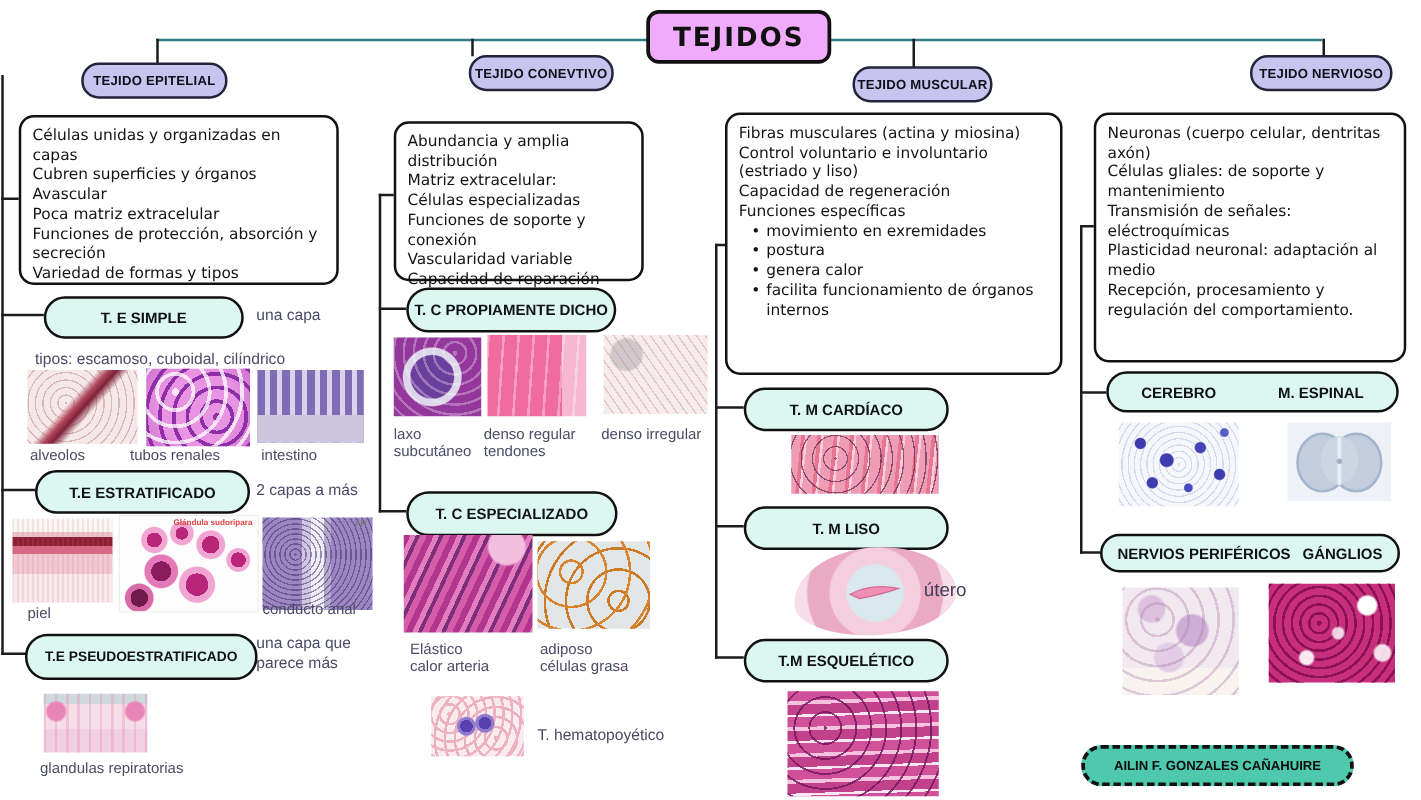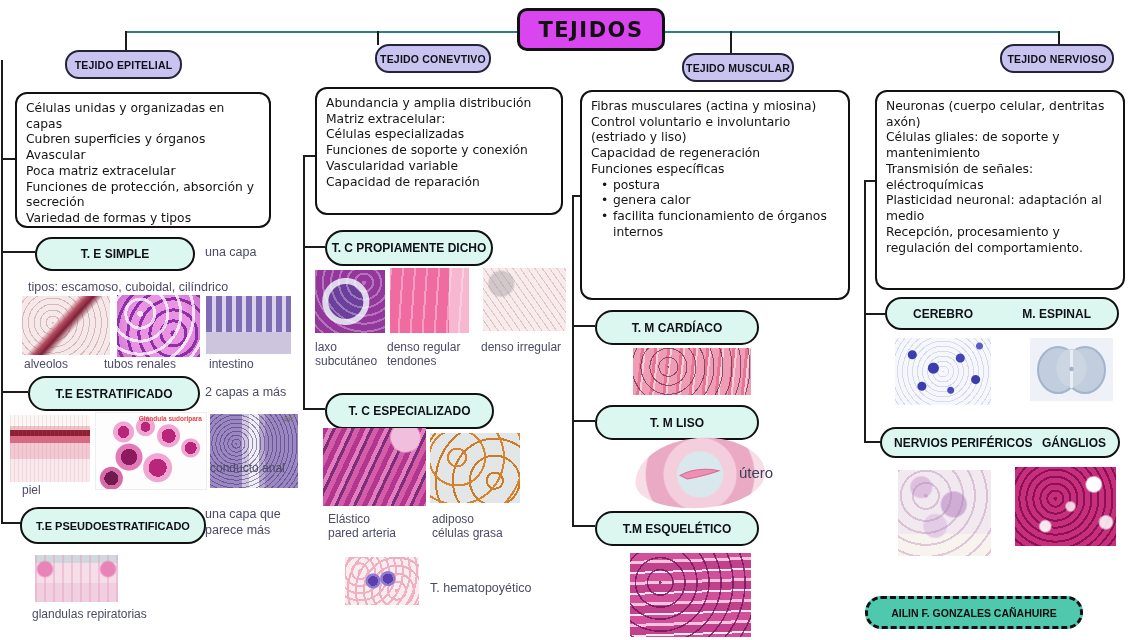--- a/index.html
+++ b/index.html
@@ -3,21 +3,21 @@
 <meta charset="utf-8">
 <style>
   html,body{margin:0;padding:0;background:#fff;}
   .canvas{position:relative;width:1137px;height:640px;background:#fff;overflow:hidden;
           font-family:"Liberation Sans",sans-serif;}
   .hline,.vline{position:absolute;}
   .hline{height:2px;background:#2f7d86;}
   .vline{width:2px;background:#1c1c1c;}
   .hstub{height:2px;background:#1c1c1c;position:absolute;}
   .title-box{position:absolute;display:flex;align-items:center;justify-content:center;
-    background:#d946ef;border:3px solid #111;border-radius:10px;
+    background:#f0abfc;border:3px solid #111;border-radius:10px;
     font-family:"DejaVu Sans",sans-serif;font-weight:800;font-size:21px;letter-spacing:1.5px;color:#111;}
   .pill-branch{position:absolute;display:flex;align-items:center;justify-content:center;
     background:#c9c3ef;border:2px solid #23233a;border-radius:14px;
     font-weight:700;font-size:10.5px;letter-spacing:.2px;color:#101018;}
   .pill-sub{position:absolute;display:flex;align-items:center;justify-content:center;
     background:#dcf7f0;border:2px solid #111;border-radius:18px;
     font-weight:700;font-size:12px;color:#101018;}
   .pill-sub.split{justify-content:space-between;padding:0 26px;box-sizing:border-box;}
   .pill-author{position:absolute;display:flex;align-items:center;justify-content:center;
     background:#4ec9ae;border:3px dashed #111;border-radius:16px;
@@ -163,34 +163,35 @@
 
   <div class="descbox" style="left:15px;top:92px;width:256px;height:136px;">
     <div class="line">Células unidas y organizadas en capas</div>
     <div class="line">Cubren superficies y órganos</div>
     <div class="line">Avascular</div>
     <div class="line">Poca matriz extracelular</div>
     <div class="line">Funciones de protección, absorción y secreción</div>
     <div class="line">Variedad de formas y tipos</div>
   </div>
 
-  <div class="descbox" style="left:315px;top:87px;width:248px;height:128px;">
+  <div class="descbox" style="left:315px;top:97px;width:200px;height:128px;">
     <div class="line">Abundancia y amplia distribución</div>
     <div class="line">Matriz extracelular:</div>
     <div class="line">Células especializadas</div>
     <div class="line">Funciones de soporte y conexión</div>
     <div class="line">Vascularidad variable</div>
     <div class="line">Capacidad de reparación</div>
   </div>
 
   <div class="descbox" style="left:580px;top:90px;width:270px;height:210px;">
     <div class="line">Fibras musculares (actina y miosina)</div>
     <div class="line">Control voluntario e involuntario (estriado y liso)</div>
     <div class="line">Capacidad de regeneración</div>
     <div class="line">Funciones específicas</div>
+    <div class="bullet">movimiento en exremidades</div>
     <div class="bullet">postura</div>
     <div class="bullet">genera  calor</div>
     <div class="bullet">facilita funcionamiento de órganos internos</div>
   </div>
 
   <div class="descbox" style="left:875px;top:90px;width:250px;height:200px;">
     <div class="line">Neuronas (cuerpo celular, dentritas axón)</div>
     <div class="line">Células gliales: de soporte y mantenimiento</div>
     <div class="line">Transmisión de señales: eléctroquímicas</div>
     <div class="line">Plasticidad neuronal: adaptación al medio</div>
@@ -212,21 +213,21 @@
   <div class="note" style="left:205px;top:385px;">2 capas a más</div>
 
   <div class="img" id="img-piel" style="left:10px;top:415px;width:80px;height:67px;"></div>
   <div class="img" id="img-gland" style="left:95px;top:412px;width:110px;height:76px;">
     <span class="inimg" style="top:2px;right:4px;color:#e04444;">Glándula sudoripara</span>
   </div>
   <div class="img" id="img-conducto" style="left:210px;top:414px;width:88px;height:74px;">
     <span class="inimg" style="top:2px;right:5px;color:#777;">AR</span>
   </div>
   <div class="cap" style="left:22px;top:483px;">piel</div>
-  <div class="cap" style="left:210px;top:461px;">conducto anal</div>
+  <div class="cap" style="left:210px;top:480px;">conducto anal</div>
 
   <div class="pill-sub" style="left:20px;top:507px;width:182px;height:33px;font-size:11px;">T.E PSEUDOESTRATIFICADO</div>
   <div class="note" style="left:205px;top:507px;width:110px;">
     <div>una capa que</div>
     <div>parece más</div>
   </div>
   <div class="img" id="img-glandresp" style="left:35px;top:555px;width:83px;height:47px;"></div>
   <div class="cap" style="left:32px;top:607px;">glandulas repiratorias</div>
 
   <div class="pill-sub" style="left:325px;top:230px;width:164px;height:32px;">T. C PROPIAMENTE DICHO</div>
@@ -241,21 +242,21 @@
     <div>denso regular</div>
     <div>tendones</div>
   </div>
   <div class="cap" style="left:481px;top:340px;">denso irregular</div>
 
   <div class="pill-sub" style="left:325px;top:393px;width:165px;height:32px;">T. C ESPECIALIZADO</div>
   <div class="img" id="img-elastico" style="left:323px;top:428px;width:103px;height:78px;"></div>
   <div class="img" id="img-adiposo" style="left:430px;top:433px;width:90px;height:70px;"></div>
   <div class="cap" style="left:328px;top:512px;">
     <div>Elástico</div>
-    <div>pared arteria</div>
+    <div>calor arteria</div>
   </div>
   <div class="cap" style="left:432px;top:512px;">
     <div>adiposo</div>
     <div>células grasa</div>
   </div>
 
   <div class="img" id="img-blood" style="left:345px;top:557px;width:74px;height:48px;"></div>
   <div class="cap" style="left:430px;top:581px;font-size:12.5px;">T. hematopoyético</div>
 
   <div class="pill-sub" style="left:595px;top:310px;width:160px;height:31px;">T. M CARDÍACO</div>

